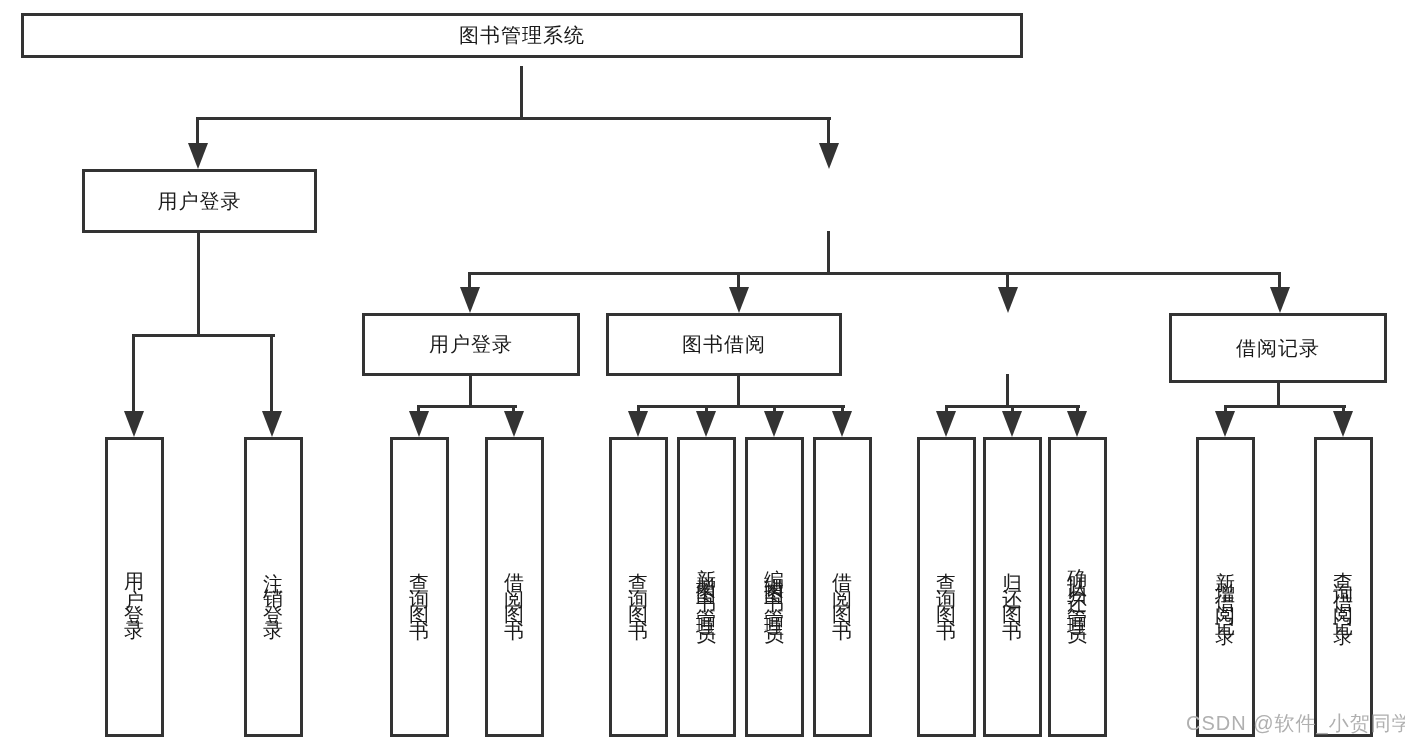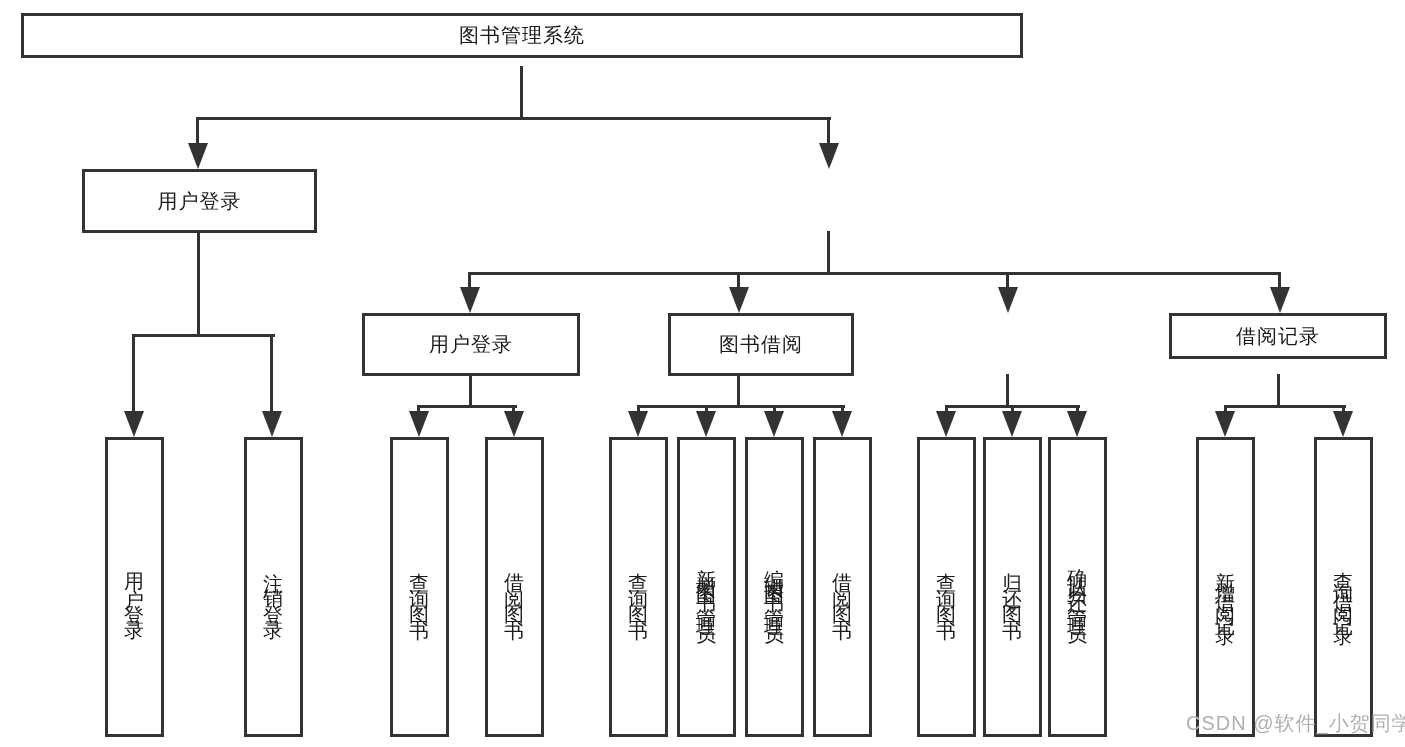--- a/index.html
+++ b/index.html
@@ -115,22 +115,22 @@
   <div class="vline" style="left:1224px;top:405px;height:10px"></div>
   <div class="vline" style="left:1342px;top:405px;height:10px"></div>
   <div class="arrow" style="left:1215px;top:411px"></div>
   <div class="arrow" style="left:1333px;top:411px"></div>
 
   <div class="node" style="left:21px;top:13px;width:1002px;height:45px">图书管理系统</div>
 
   <div class="node" style="left:82px;top:169px;width:235px;height:64px">用户登录</div>
 
   <div class="node" style="left:362px;top:313px;width:218px;height:63px">用户登录</div>
-  <div class="node" style="left:668px;top:313px;width:186px;height:63px">图书借阅</div>
-  <div class="node" style="left:1169px;top:313px;width:218px;height:46px">借阅记录</div>
+  <div class="node" style="left:606px;top:313px;width:236px;height:63px">图书借阅</div>
+  <div class="node" style="left:1169px;top:313px;width:218px;height:70px">借阅记录</div>
 
   <div class="node vnode" style="left:105px;top:437px;width:59px;height:300px">用户登录</div>
   <div class="node vnode" style="left:244px;top:437px;width:59px;height:300px">注销登录</div>
 
   <div class="node vnode" style="left:390px;top:437px;width:59px;height:300px">查询图书</div>
   <div class="node vnode" style="left:485px;top:437px;width:59px;height:300px">借阅图书</div>
 
   <div class="node vnode" style="left:609px;top:437px;width:59px;height:300px">查询图书</div>
   <div class="node vnode vlong" style="left:677px;top:437px;width:59px;height:300px">新增图书（管理员）</div>
   <div class="node vnode vlong" style="left:745px;top:437px;width:59px;height:300px">编辑图书（管理员）</div>

